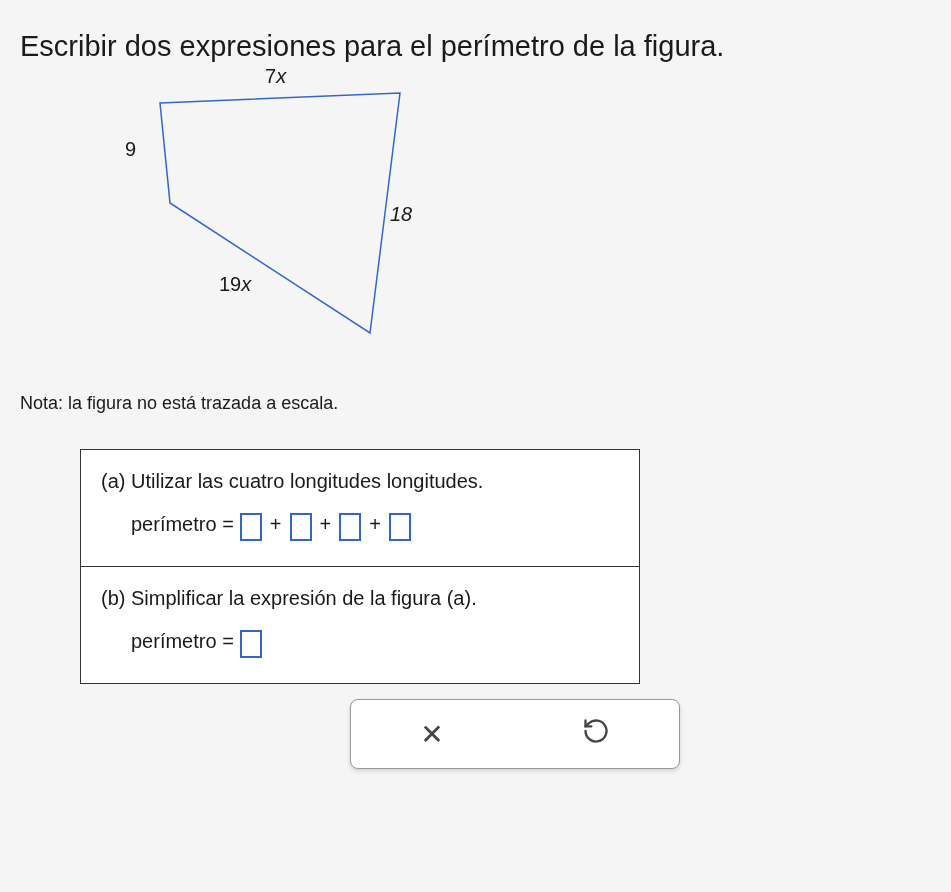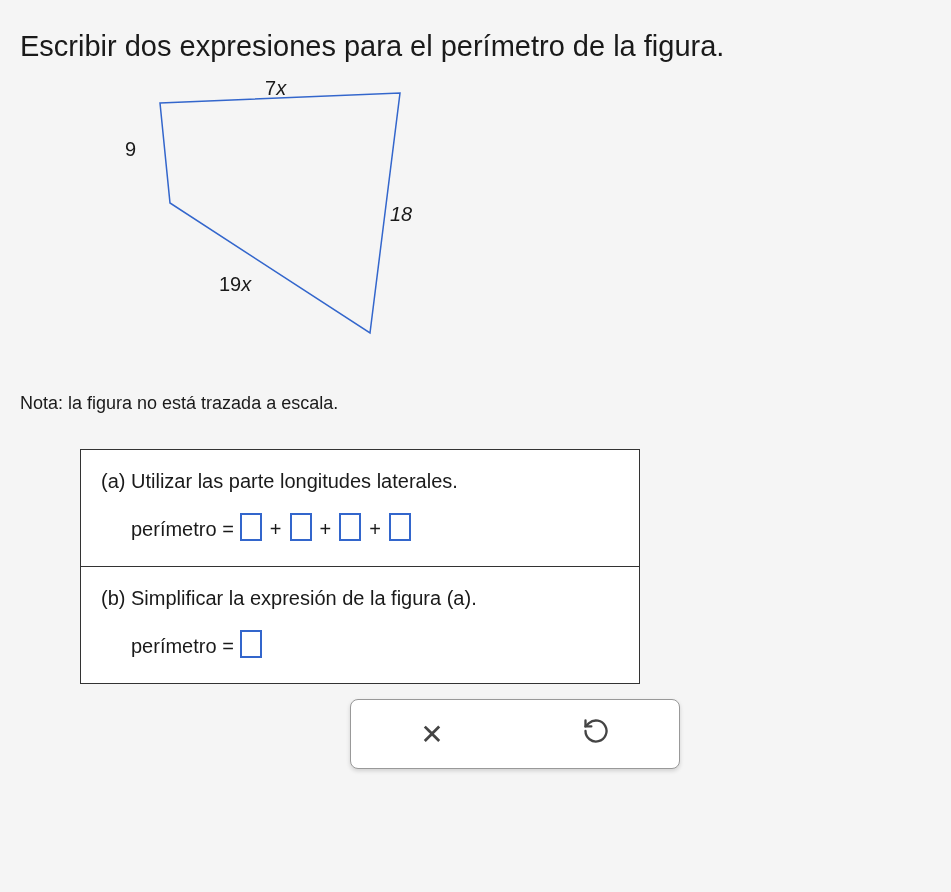--- a/index.html
+++ b/index.html
@@ -51,21 +51,21 @@
       padding: 20px 20px 25px 20px;
       font-size: 20px;
       vertical-align: top;
     }
     .part-label {
       margin-bottom: 20px;
     }
     .expr-line {
       margin-left: 30px;
       display: flex;
-      align-items: flex-end;
+      align-items: flex-start;
       gap: 6px;
       font-size: 20px;
     }
     .input-slot {
       display: inline-block;
       width: 22px;
       height: 28px;
       border: 2px solid #3366cc;
       background: #fff;
       vertical-align: middle;
@@ -97,37 +97,37 @@
   </style>
 </head>
 <body>
 
 <div class="instruction">Escribir dos expresiones para el perímetro de la figura.</div>
 
 <div class="figure-container">
   <svg width="380" height="300">
     <polygon points="60,40 300,30 270,270 70,140" fill="none" stroke="#3366cc" stroke-width="1.5"></polygon>
   </svg>
-  <div class="side-label" style="left:165px; top:14px;">
+  <div class="side-label" style="left:165px; top:2px;">
     <span>7<span class="italic-x">x</span></span>
   </div>
   <div class="side-label" style="left:25px; top:75px;">9</div>
   <div class="side-label" style="left:290px; top:140px;font-style:italic;">18</div>
   <div class="side-label" style="left:119px; top:210px;">
     <span>19<span class="italic-x">x</span></span>
   </div>
 </div>
 
 <div class="note">Nota: la figura no está trazada a escala.</div>
 
 <table class="answer-table">
   <tbody>
       <tr>
     <td>
-      <div class="part-label">(a)  Utilizar las parte longitudes laterales.</div>
+      <div class="part-label">(a)  Utilizar las cuatro longitudes longitudes.</div>
       <div class="expr-line">
         <span>perímetro  =</span>
         <span class="input-slot"></span>
         <span class="plus">+</span>
         <span class="input-slot"></span>
         <span class="plus">+</span>
         <span class="input-slot"></span>
         <span class="plus">+</span>
         <span class="input-slot"></span>
       </div>

